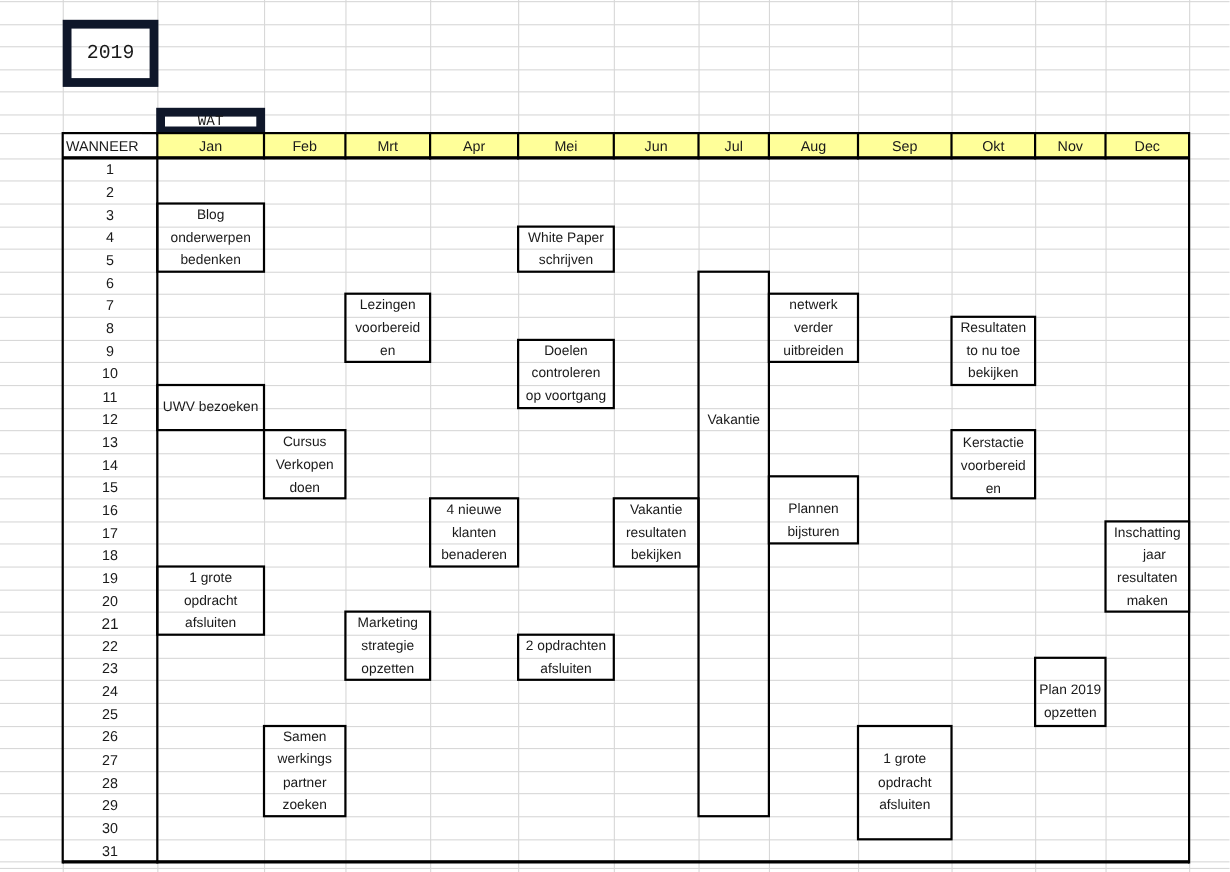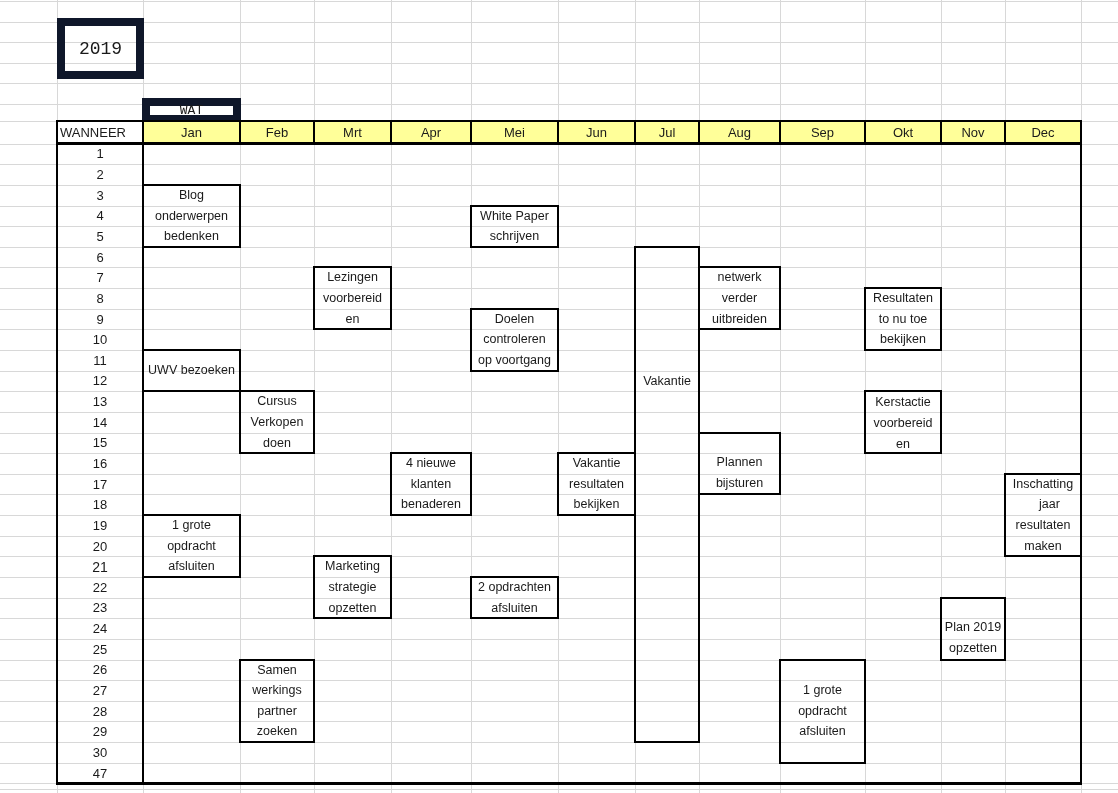--- a/index.html
+++ b/index.html
@@ -127,21 +127,21 @@
       <div style="position: absolute; left: 57px; top: 556.374px; width: 86px; height: 20.6387px; display: flex; align-items: center; justify-content: center; font-size: 14px;">21</div>
       <div style="position: absolute; left: 57px; top: 577.013px; width: 86px; height: 20.6387px; display: flex; align-items: center; justify-content: center; font-size: 13px;">22</div>
       <div style="position: absolute; left: 57px; top: 597.652px; width: 86px; height: 20.6387px; display: flex; align-items: center; justify-content: center; font-size: 13px;">23</div>
       <div style="position: absolute; left: 57px; top: 618.29px; width: 86px; height: 20.6387px; display: flex; align-items: center; justify-content: center; font-size: 13px;">24</div>
       <div style="position: absolute; left: 57px; top: 638.929px; width: 86px; height: 20.6387px; display: flex; align-items: center; justify-content: center; font-size: 13px;">25</div>
       <div style="position: absolute; left: 57px; top: 659.568px; width: 86px; height: 20.6387px; display: flex; align-items: center; justify-content: center; font-size: 13px;">26</div>
       <div style="position: absolute; left: 57px; top: 680.206px; width: 86px; height: 20.6387px; display: flex; align-items: center; justify-content: center; font-size: 13px;">27</div>
       <div style="position: absolute; left: 57px; top: 700.845px; width: 86px; height: 20.6387px; display: flex; align-items: center; justify-content: center; font-size: 13px;">28</div>
       <div style="position: absolute; left: 57px; top: 721.484px; width: 86px; height: 20.6387px; display: flex; align-items: center; justify-content: center; font-size: 13px;">29</div>
       <div style="position: absolute; left: 57px; top: 742.123px; width: 86px; height: 20.6387px; display: flex; align-items: center; justify-content: center; font-size: 13px;">30</div>
-      <div style="position: absolute; left: 57px; top: 762.761px; width: 86px; height: 20.6387px; display: flex; align-items: center; justify-content: center; font-size: 13px;">47</div>
+      <div style="position: absolute; left: 57px; top: 762.761px; width: 86px; height: 20.6387px; display: flex; align-items: center; justify-content: center; font-size: 13px;">31</div>
     </div>
   <div id="taskLayer">
       <div style="position: absolute; left: 142px; top: 183.877px; width: 99px; height: 63.9161px; border: 2px solid rgb(0, 0, 0); box-sizing: border-box; display: flex; flex-direction: column; justify-content: center; align-items: center; font-size: 12.5px;">
         <div style="height: 20.6387px; line-height: 20.6387px; text-align: center; white-space: nowrap;">Blog</div>
         <div style="height: 20.6387px; line-height: 20.6387px; white-space: nowrap;">onderwerpen</div>
         <div style="height: 20.6387px; line-height: 20.6387px; text-align: center; white-space: nowrap;">bedenken</div>
       </div>
       <div style="position: absolute; left: 470px; top: 204.516px; width: 89px; height: 43.2774px; border: 2px solid rgb(0, 0, 0); box-sizing: border-box; display: flex; flex-direction: column; justify-content: center; align-items: center; font-size: 12.5px;">
         <div style="height: 20.6387px; line-height: 20.6387px; text-align: center; white-space: nowrap;">White Paper</div>
         <div style="height: 20.6387px; line-height: 20.6387px; text-align: center; white-space: nowrap;">schrijven</div>

